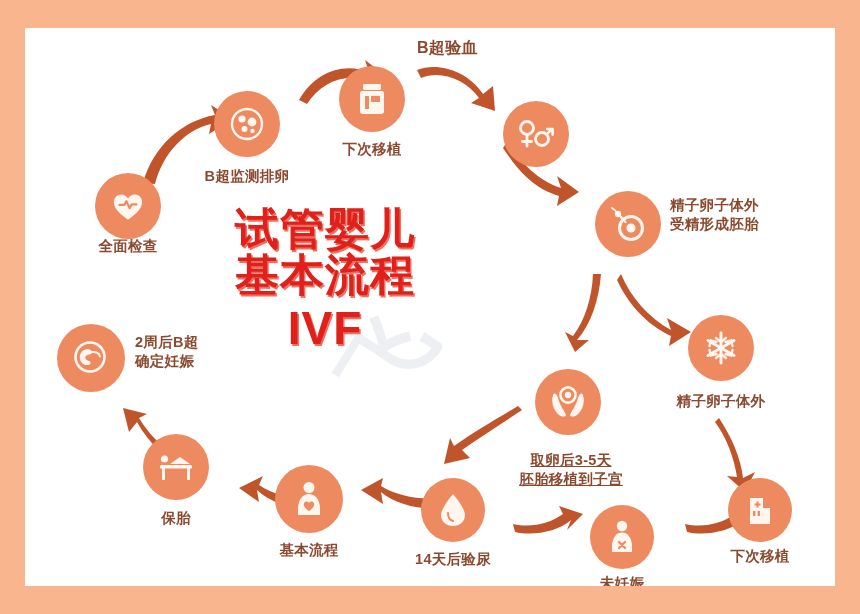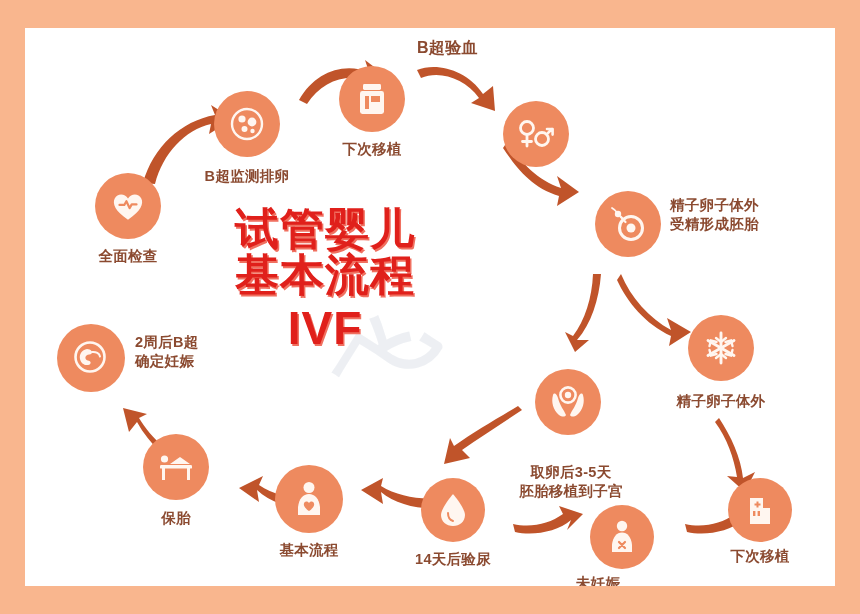--- a/index.html
+++ b/index.html
@@ -154,21 +154,21 @@
     <div class="nlabel l" style="left:392px;top:10px;font-size:16px;">B超验血</div>
 
     <div class="node" style="left:70px;top:145px;width:66px;height:66px;">
       <span>
         <svg width="34" height="34" viewBox="0 0 32 32">
           <path d="M16 29 C4 21 1 14 3.5 9 C6 4 13 4 16 9 C19 4 26 4 28.5 9 C31 14 28 21 16 29 Z" fill="#FFF6F0"></path>
           <path d="M8 15 L12.5 15 L14.5 11.5 L17.5 18 L19.5 14.5 L24 14.5" stroke="#EE8A5F" stroke-width="2.1" fill="none" stroke-linecap="round" stroke-linejoin="round"></path>
         </svg>
       </span>
     </div>
-    <div class="nlabel c" style="left:48px;top:219px;width:110px;">全面检查</div>
+    <div class="nlabel c" style="left:48px;top:209px;width:110px;">全面检查</div>
 
     <div class="node" style="left:189px;top:63px;width:66px;height:66px;">
       <span>
         <svg width="36" height="36" viewBox="0 0 36 36">
           <circle cx="18" cy="18" r="15" fill="none" stroke="#FFF6F0" stroke-width="2.4"></circle>
           <circle cx="13" cy="13" r="3.6" fill="#FFF6F0"></circle>
           <circle cx="23" cy="16" r="4.4" fill="#FFF6F0"></circle>
           <circle cx="15.5" cy="23" r="3" fill="#FFF6F0"></circle>
           <circle cx="23.5" cy="25" r="2.2" fill="#FFF6F0"></circle>
         </svg>
@@ -237,21 +237,21 @@
     <div class="node" style="left:510px;top:341px;width:66px;height:66px;">
       <span>
         <svg width="38" height="36" viewBox="0 0 38 36">
           <circle cx="19" cy="11" r="7.6" fill="none" stroke="#FFF6F0" stroke-width="2.6"></circle>
           <circle cx="19" cy="11" r="3.2" fill="#FFF6F0"></circle>
           <path d="M4 11 C2 18 4 26 10 31 C13 33 16 33 17 31 C15 26 11 22 9 14 C8 10 5 8 4 11 Z" fill="#FFF6F0"></path>
           <path d="M34 11 C36 18 34 26 28 31 C25 33 22 33 21 31 C23 26 27 22 29 14 C30 10 33 8 34 11 Z" fill="#FFF6F0"></path>
         </svg>
       </span>
     </div>
-    <div class="nlabel c" style="left:466px;top:435px;width:160px;">取卵后3-5天
+    <div class="nlabel c" style="left:466px;top:423px;width:160px;text-decoration:underline;">取卵后3-5天
 胚胎移植到子宫</div>
 
     <div class="node" style="left:396px;top:450px;width:64px;height:64px;">
       <span>
         <svg width="28" height="34" viewBox="0 0 28 34">
           <path d="M14 1 C14 1 2 15 2 22 C2 28.6 7.4 33 14 33 C20.6 33 26 28.6 26 22 C26 15 14 1 14 1 Z" fill="#FFF6F0"></path>
           <path d="M9 20 C9 24.5 11 27 14 28" stroke="#EE8A5F" stroke-width="2" fill="none" stroke-linecap="round"></path>
         </svg>
       </span>
     </div>
@@ -297,21 +297,21 @@
 
     <div class="node" style="left:565px;top:477px;width:64px;height:64px;">
       <span>
         <svg width="30" height="34" viewBox="0 0 30 34">
           <circle cx="15" cy="6" r="5.2" fill="#FFF6F0"></circle>
           <path d="M15 12.5 C9.6 12.5 6 17 5 24.5 L5 32 L25 32 L25 24.5 C24 17 20.4 12.5 15 12.5 Z" fill="#FFF6F0"></path>
           <path d="M12 22 L18 28 M18 22 L12 28" stroke="#EE8A5F" stroke-width="2.2" stroke-linecap="round"></path>
         </svg>
       </span>
     </div>
-    <div class="nlabel c" style="left:518px;top:546px;width:110px;">未妊娠</div>
+    <div class="nlabel c" style="left:542px;top:546px;width:110px;">未妊娠</div>
 
     <div class="node" style="left:703px;top:450px;width:64px;height:64px;">
       <span>
         <svg width="32" height="32" viewBox="0 0 32 32">
           <rect x="6" y="4" width="13" height="26" fill="#FFF6F0"></rect>
           <rect x="19" y="14" width="7" height="16" fill="#FFF6F0"></rect>
           <path d="M12.5 7.5 L14.5 7.5 L14.5 9.5 L16.5 9.5 L16.5 11.5 L14.5 11.5 L14.5 13.5
                    L12.5 13.5 L12.5 11.5 L10.5 11.5 L10.5 9.5 L12.5 9.5 Z" fill="#EE8A5F"></path>
           <rect x="9" y="17" width="2.4" height="5" fill="#EE8A5F"></rect>
           <rect x="13.6" y="17" width="2.4" height="5" fill="#EE8A5F"></rect>

